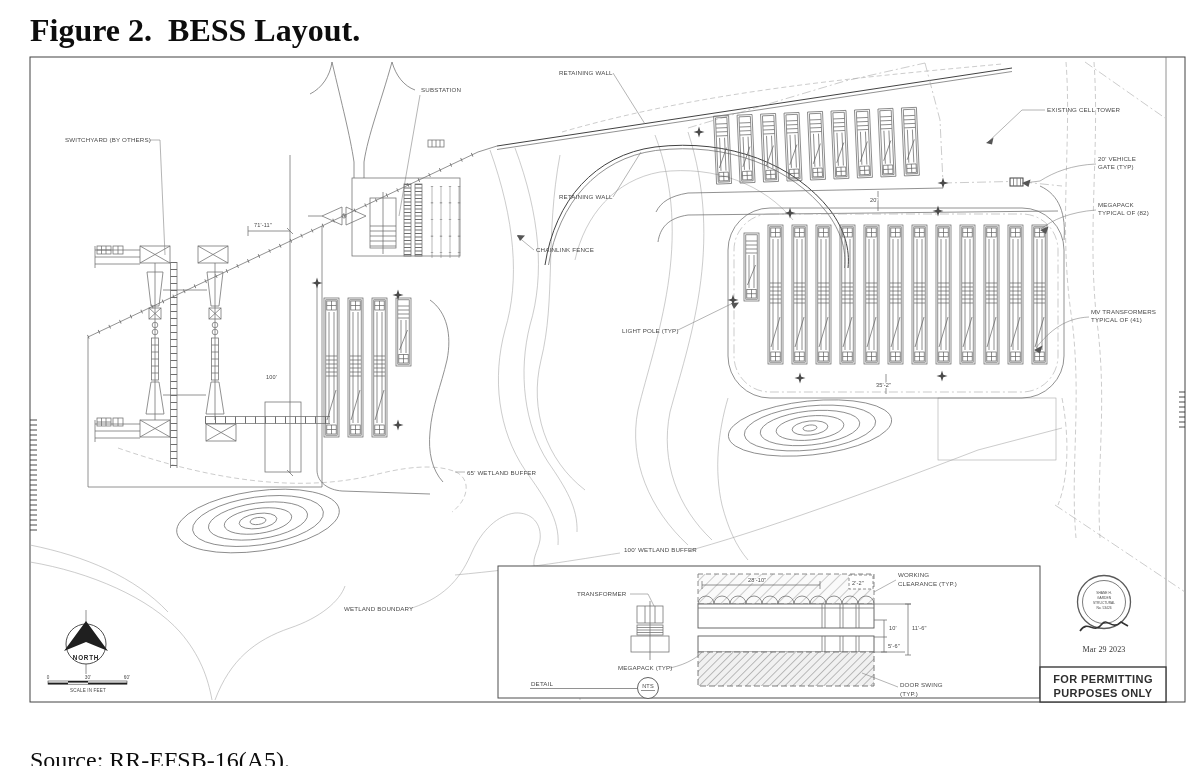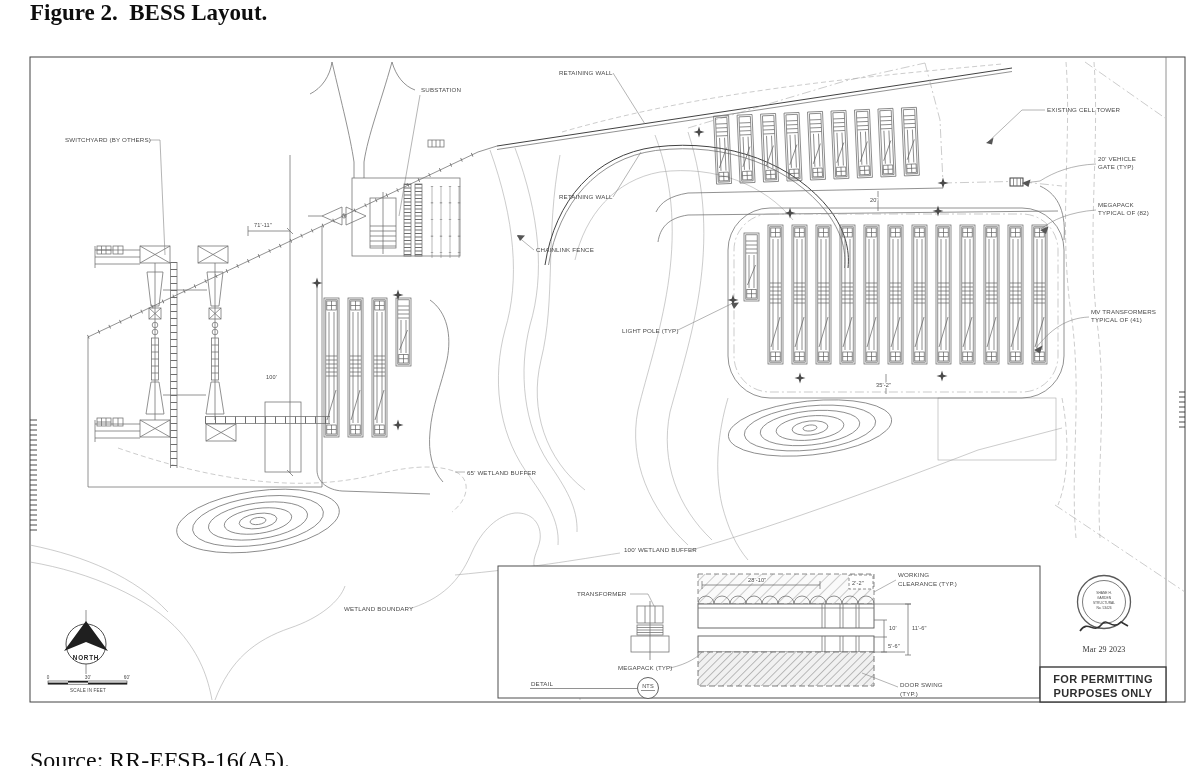--- a/index.html
+++ b/index.html
@@ -1,19 +1,19 @@
 <!DOCTYPE html>
 <html><head>
 <meta charset="utf-8">
 <style>
   html,body{margin:0;padding:0;background:#fff;}
   .page{position:relative;width:1200px;height:766px;background:#fff;overflow:hidden;
         font-family:"Liberation Sans",sans-serif;}
-  .fig-title{position:absolute;left:30px;top:0;font-family:"Liberation Serif",serif;
-        font-weight:bold;font-size:23px;color:#0d0d0d;white-space:pre;}
+  .fig-title{position:absolute;left:30px;top:12px;font-family:"Liberation Serif",serif;
+        font-weight:bold;font-size:32px;color:#0d0d0d;white-space:pre;}
   .fig-source{position:absolute;left:30px;top:701px;font-family:"Liberation Serif",serif;
         font-size:24px;color:#0d0d0d;white-space:pre;margin-top:46px;}
   svg text{font-family:"Liberation Sans",sans-serif;font-size:6.2px;fill:#4a4a4a;letter-spacing:.15px;}
   svg .dim{font-size:5.6px;}
   svg .tiny{font-size:3.3px;letter-spacing:0;}
   svg .halo{paint-order:stroke;stroke:#fff;stroke-width:2.2px;}
   svg .permit{font-size:11px;font-weight:bold;fill:#2e2e2e;letter-spacing:.4px;}
   svg .stampdate{font-family:"Liberation Serif",serif;font-size:8px;fill:#333;}
   svg .north{font-size:6.3px;font-weight:bold;letter-spacing:.8px;fill:#222;}
   svg .sc{font-size:4.6px;}

